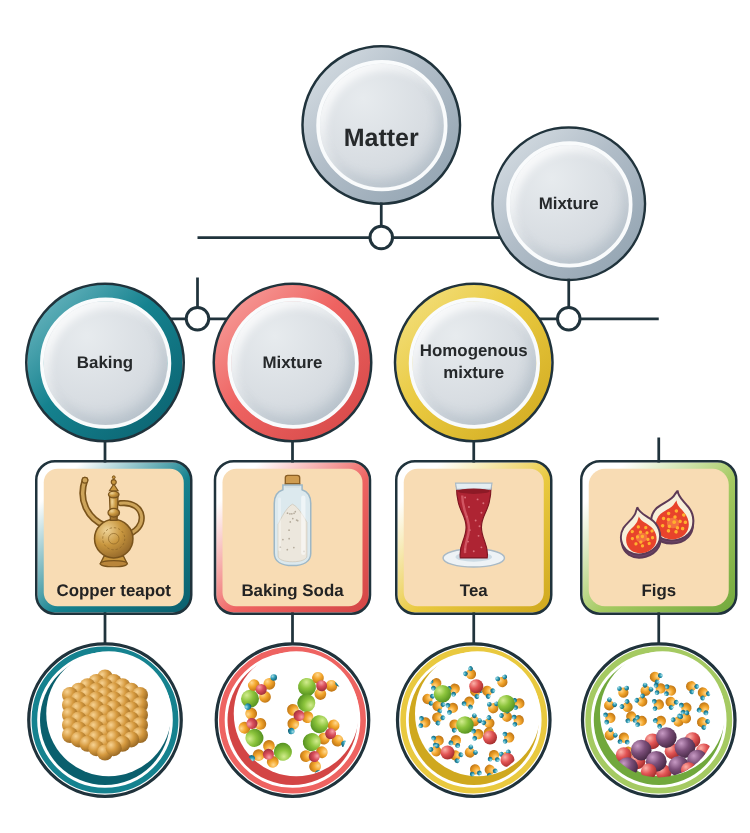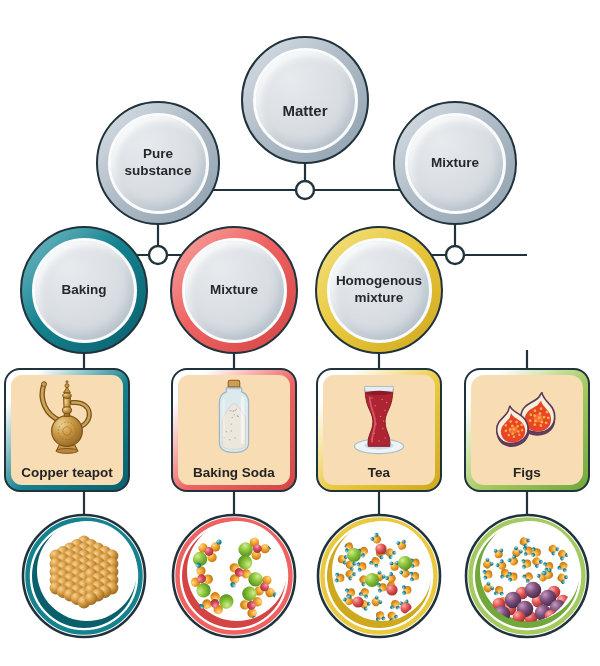--- a/index.html
+++ b/index.html
@@ -10,21 +10,21 @@
   .junction{fill:#ffffff;stroke:#20333c;stroke-width:2.4;}
 
   .bignode{position:absolute;border-radius:50%;border:2px solid #20333c;box-sizing:border-box;
            display:flex;align-items:center;justify-content:center;}
   .bignode-inner{width:calc(100% - 19px);height:calc(100% - 19px);border-radius:50%;
            background:radial-gradient(circle at 35% 28%, #e7ebee 0%, #d8dde2 55%, #c3ccd4 100%);
            border:3px solid #f9fbfc;box-sizing:border-box;
            box-shadow:inset -4px -6px 9px rgba(110,130,150,0.22), inset 4px 5px 7px rgba(255,255,255,0.8);
            display:flex;align-items:center;justify-content:center;text-align:center;}
   .bignode-label{font-size:13.5px;font-weight:700;color:#26292b;line-height:1.25;padding:0 5px;}
-  .bignode-label.lg{font-size:15px;margin-top:22px;}
+  .bignode-label.lg{font-size:20px;margin-top:22px;}
 
   .card{position:absolute;width:126px;height:124px;top:368px;border-radius:16px;
         border:2px solid #20333c;box-sizing:border-box;padding:5px;}
   .card-inner{width:100%;height:100%;border-radius:11px;background:#f8dcb4;box-sizing:border-box;
         display:flex;flex-direction:column;align-items:center;justify-content:flex-end;padding-bottom:3px;}
   .illus{width:96px;height:86px;flex:0 0 auto;}
   .card-label{font-size:13.5px;font-weight:700;color:#232323;padding:1px 0 2px 0;}
 
   .pcircle{position:absolute;width:140px;height:140px;top:506px;}
 </style>
@@ -98,25 +98,20 @@
           <stop offset="100%" stop-color="#8a5f26"></stop>
         </radialGradient>
     </defs>
   </svg>
 
   <div class="bignode" style="left: 241px; top: 36px; width: 128px; height: 128px; background: linear-gradient(135deg, rgb(219, 226, 231) 0%, rgb(177, 189, 200) 45%, rgb(142, 160, 174) 100%);">
     <div class="bignode-inner">
       <span class="bignode-label lg">Matter</span>
     </div>
   </div>
-  <div class="bignode" style="left: 96px; top: 101px; width: 124px; height: 124px; background: linear-gradient(135deg, rgb(219, 226, 231) 0%, rgb(177, 189, 200) 45%, rgb(142, 160, 174) 100%);">
-    <div class="bignode-inner">
-      <span class="bignode-label">Pure substance</span>
-    </div>
-  </div>
   <div class="bignode" style="left: 393px; top: 101px; width: 124px; height: 124px; background: linear-gradient(135deg, rgb(219, 226, 231) 0%, rgb(177, 189, 200) 45%, rgb(142, 160, 174) 100%);">
     <div class="bignode-inner">
       <span class="bignode-label">Mixture</span>
     </div>
   </div>
   <div class="bignode" style="left: 20px; top: 226px; width: 128px; height: 128px; background: linear-gradient(135deg, rgb(124, 192, 201) 0%, rgb(21, 130, 143) 45%, rgb(10, 95, 109) 100%);">
     <div class="bignode-inner">
       <span class="bignode-label">Baking</span>
     </div>
   </div>
@@ -124,21 +119,21 @@
     <div class="bignode-inner">
       <span class="bignode-label">Mixture</span>
     </div>
   </div>
   <div class="bignode" style="left: 315px; top: 226px; width: 128px; height: 128px; background: linear-gradient(135deg, rgb(244, 227, 136) 0%, rgb(233, 201, 63) 45%, rgb(207, 168, 30) 100%);">
     <div class="bignode-inner">
       <span class="bignode-label">Homogenous mixture</span>
     </div>
   </div>
 
-  <div class="card" style="left: 4px; background: linear-gradient(135deg, rgb(255, 255, 255) 14%, rgb(21, 130, 143) 55%, rgb(10, 95, 109) 100%);">
+  <div class="card" style="left: 28px; background: linear-gradient(135deg, rgb(255, 255, 255) 14%, rgb(21, 130, 143) 55%, rgb(10, 95, 109) 100%);">
     <div class="card-inner" style="background: rgb(248, 220, 180);">
       <svg class="illus" viewBox="-50 -56 100 112">
         <path d="M-8,0 C-28,-8 -37,-28 -30,-48" fill="none" stroke="#7a541c" stroke-width="7" stroke-linecap="round"></path>
         <path d="M-8,0 C-28,-8 -37,-28 -30,-48" fill="none" stroke="#cda45a" stroke-width="3.6" stroke-linecap="round"></path>
         <circle cx="-30" cy="-48" r="3" fill="#cda45a" stroke="#7a541c" stroke-width="1.2"></circle>
         <path d="M7,-24 C34,-27 37,4 12,9" fill="none" stroke="#7a541c" stroke-width="6.5" stroke-linecap="round"></path>
         <path d="M7,-24 C34,-27 37,4 12,9" fill="none" stroke="#cda45a" stroke-width="3.2" stroke-linecap="round"></path>
         <path d="M-10,31 L10,31 L14,39 L-14,39 Z" fill="#c9973f" stroke="#7a541c" stroke-width="1.4"></path>
         <ellipse cx="0" cy="39" rx="14" ry="3.2" fill="#b9853a" stroke="#7a541c" stroke-width="1.2"></ellipse>
         <circle cx="0" cy="13" r="20" fill="url(#g-brass)" stroke="#7a541c" stroke-width="1.6"></circle>

